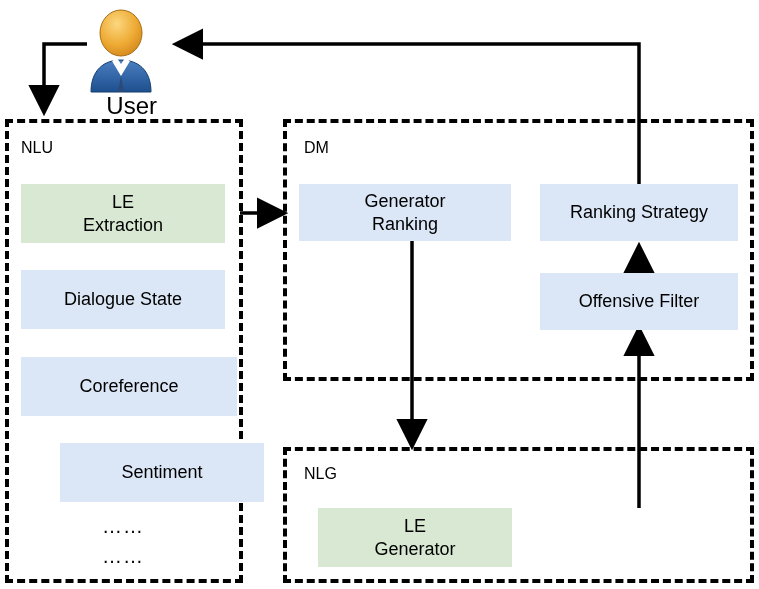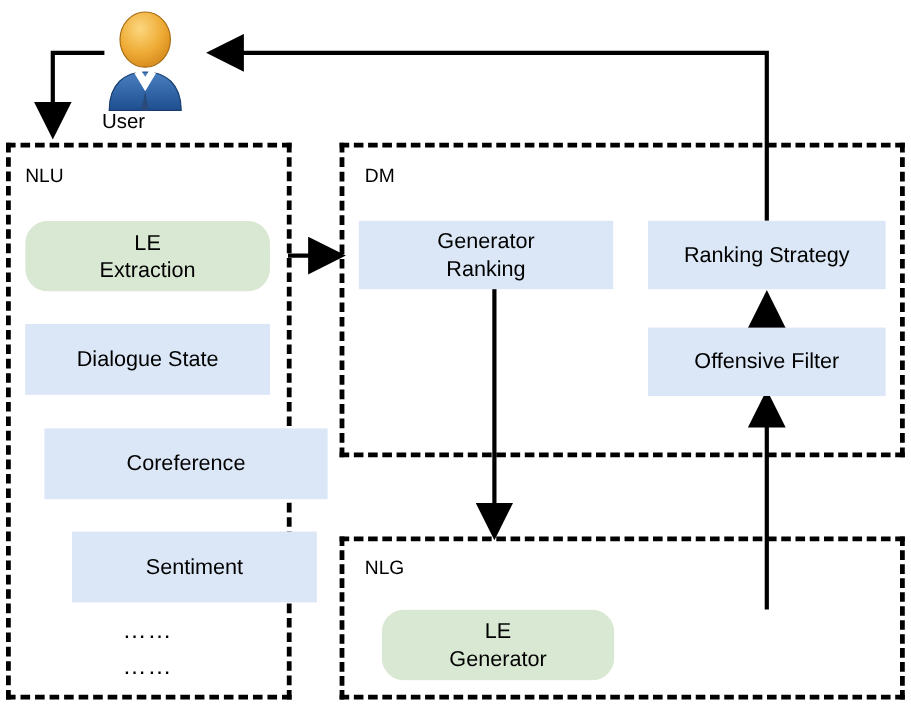--- a/index.html
+++ b/index.html
@@ -40,35 +40,34 @@
     font-size: 18px;
     color: #000000;
     line-height: 1.25;
     border: 1px solid transparent;
   }
   .node-blue {
     background: #dbe7f6;
   }
   .node-green {
     background: #d9e8d2;
-    border-radius: 19px;
   }
   .dots {
     position: absolute;
     font-size: 20px;
     color: #000000;
     letter-spacing: 1px;
     text-align: center;
     white-space: nowrap;
   }
   .user-label {
     position: absolute;
-    font-size: 17px;
+    font-size: 24px;
     color: #000000;
-    text-align: left;
+    text-align: right;
     white-space: nowrap;
   }
   .avatar {
     position: absolute;
   }
   svg.arrows {
     position: absolute;
     left: 0;
     top: 0;
     width: 759px;
@@ -131,21 +130,21 @@
       <div>Extraction</div>
     </div>
   </div>
 
   <div class="node node-blue" style="left:21px; top:270px; width:204px; height:59px;">
     <div>
       <div>Dialogue State</div>
     </div>
   </div>
 
-  <div class="node node-blue" style="left:21px; top:357px; width:236px; height:59px;margin-left:16px;">
+  <div class="node node-blue" style="left:21px; top:357px; width:216px; height:59px;">
     <div>Coreference</div>
   </div>
 
   <div class="node node-blue" style="left:21px; top:443px; width:204px; height:59px;margin-left:39px;">
     <div>Sentiment</div>
   </div>
 
   <div class="dots" style="left:21px; top:515px; width:204px;">……</div>
   <div class="dots" style="left:21px; top:545px; width:204px;">……</div>
 

